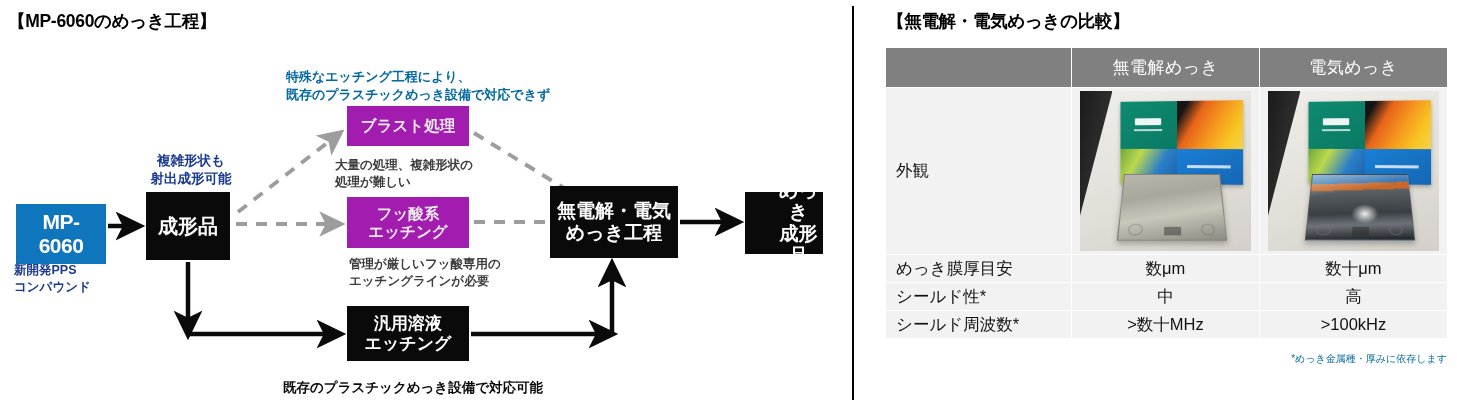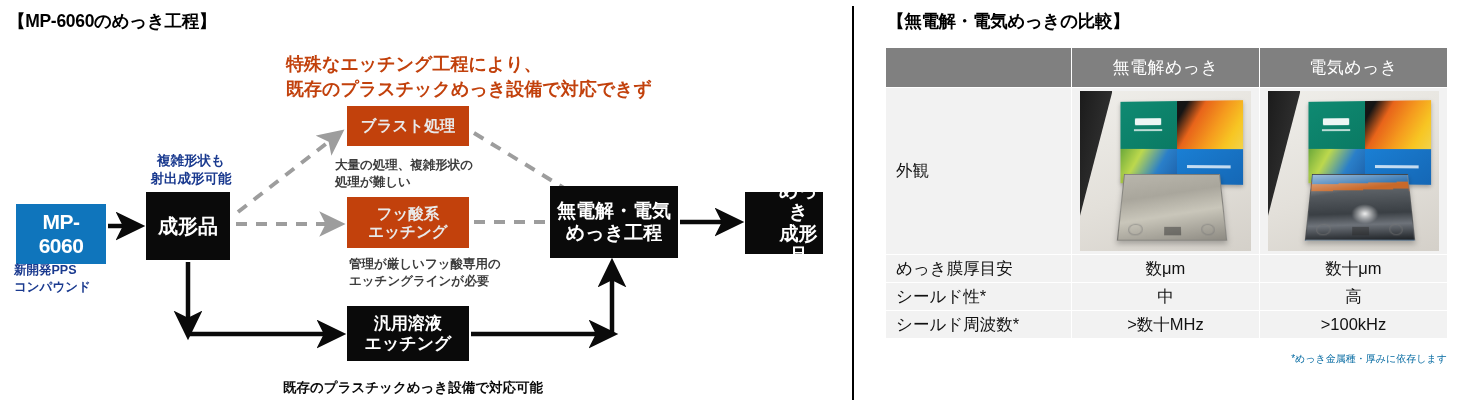--- a/index.html
+++ b/index.html
@@ -36,39 +36,39 @@
   .box {
     position: absolute;
     display: flex; align-items: center; justify-content: center;
     text-align: center;
     font-weight: bold;
     line-height: 1.14;
     color: #fff;
   }
   .box-black { background: #0a0a0a; }
   .box-blue  { background: #0f75bc; }
-  .box-gray  { background: #c2410c; color: #e9e9e9; }
+  .box-gray  { background: #a21caf; color: #e9e9e9; }
 
   #box-mp6060   { left: 16px;  top: 204px; width: 90px;  height: 60px; font-size: 21px; letter-spacing: -0.5px; }
   #box-seikeihin{ left: 146px; top: 192px; width: 84px;  height: 68px; font-size: 20px; }
   #box-blast    { left: 347px; top: 106px; width: 122px; height: 40px; font-size: 15.5px; }
   #box-fusan    { left: 347px; top: 197px; width: 122px; height: 51px; font-size: 15.5px; }
   #box-hanyou   { left: 347px; top: 306px; width: 122px; height: 55px; font-size: 17px; }
   #box-mekki    { left: 550px; top: 186px; width: 128px; height: 72px; font-size: 19px; }
   #box-seihin   { left: 745px; top: 192px; width: 78px;  height: 62px; font-size: 19px; padding-left: 29px; }
 
   .note {
     position: absolute;
     font-size: 12.5px;
     font-weight: bold;
     color: #3d3d3d;
     line-height: 1.38;
     white-space: pre-line;
   }
-  #note-top      { left: 286px; top: 52px; color: #c2410c; font-size: 18px; }
+  #note-top      { left: 286px; top: 68px; color: #0369a1; font-size: 13px; }
   #note-blast    { left: 335px; top: 157px; }
   #note-fusan    { left: 335px; top: 256px; margin-left: 14px; }
 
   .note-blue {
     position: absolute;
     font-size: 13.5px; font-weight: bold;
     color: #1a3a8f; line-height: 1.32;
     white-space: pre-line; text-align: center;
   }
   #note-complex { left: 141px; top: 152px; width: 100px; }

